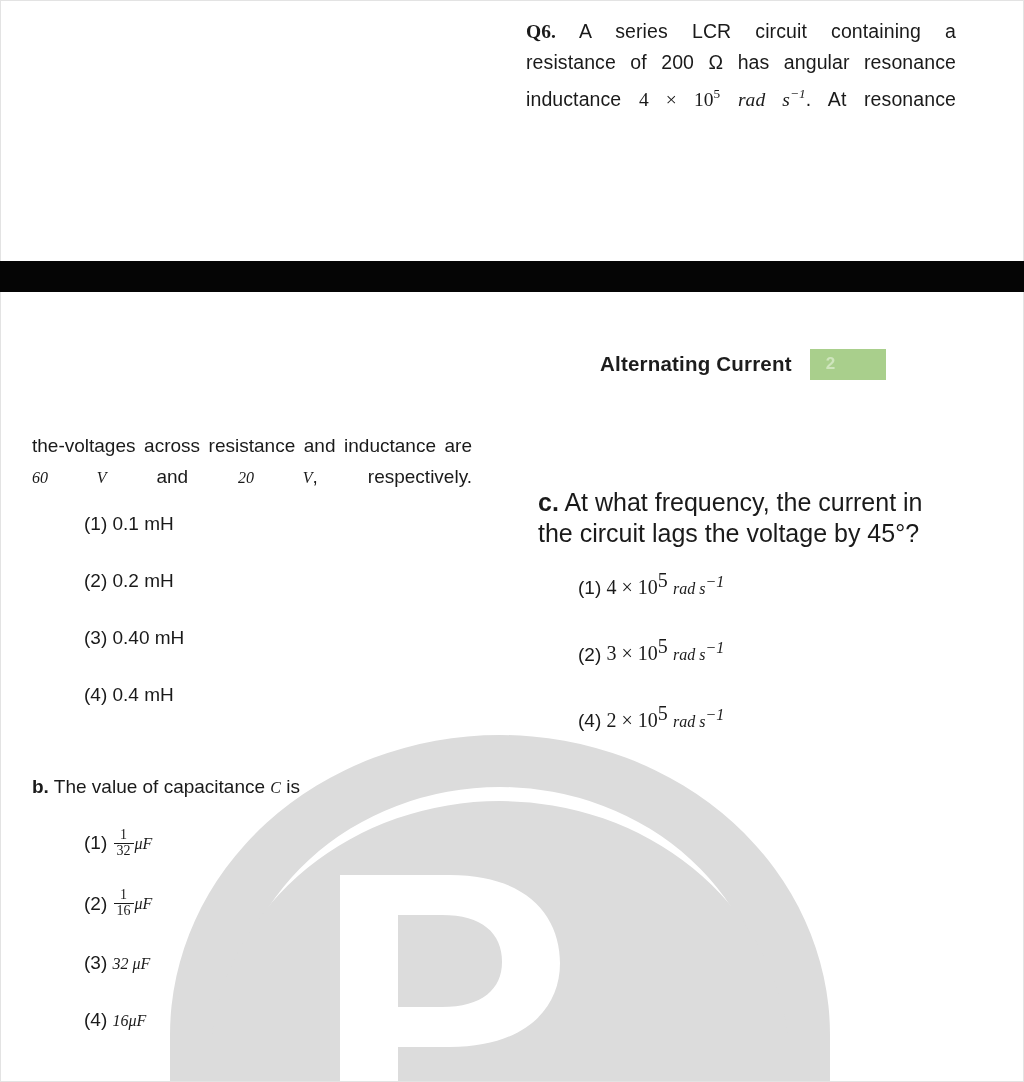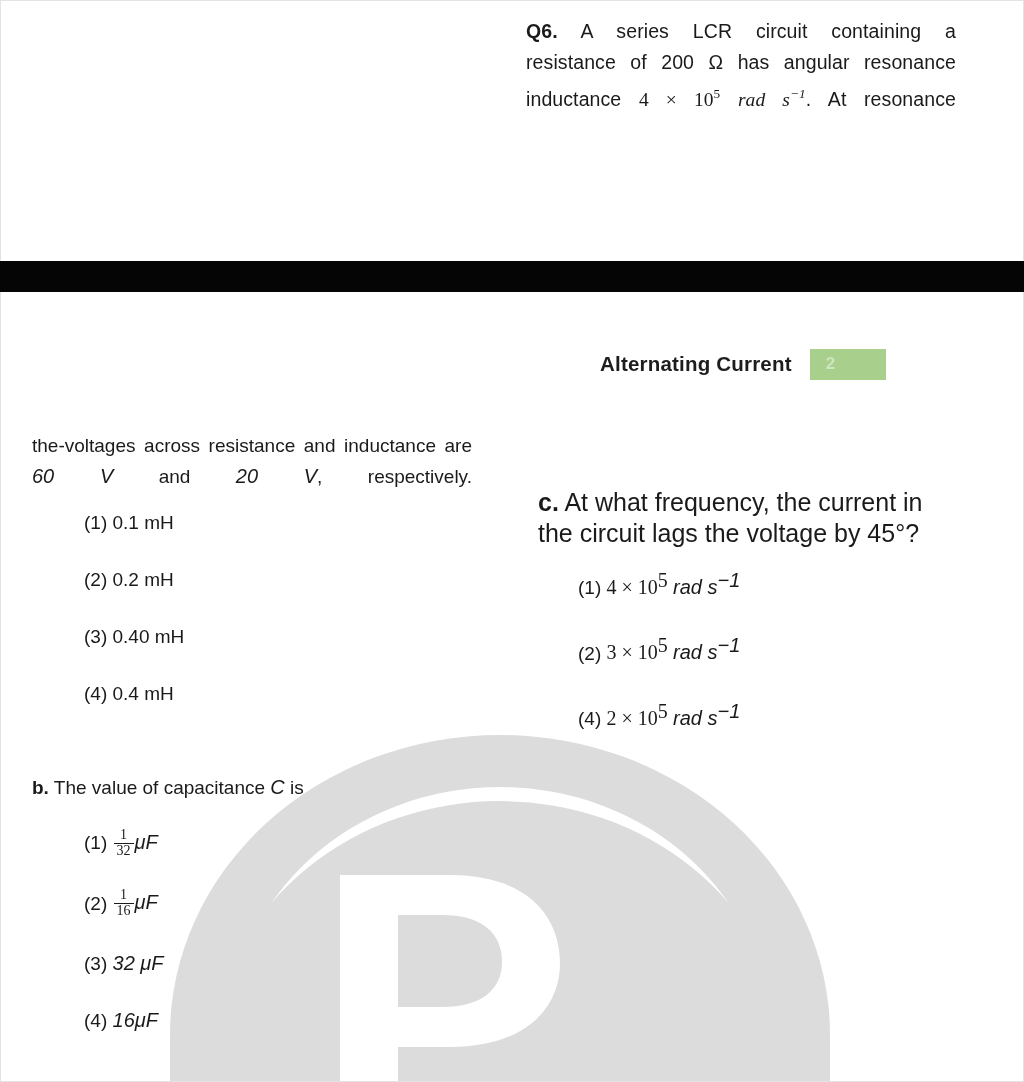--- a/index.html
+++ b/index.html
@@ -42,21 +42,21 @@
     position: absolute;
     left: 526px;
     top: 16px;
     width: 430px;
     font-size: 19.5px;
     line-height: 31px;
     text-align: justify;
     text-align-last: justify;
     letter-spacing: 0.1px;
   }
-  .top-question .qnum { font-weight: bold; }
+  .top-question .qnum { font-weight: bold; font-family: Liberation Serif, serif; }
   .top-question .lastline { text-align-last: justify; }
   .serif-it {
     font-family: "Liberation Serif", serif;
     font-style: italic;
   }
   .serif-up {
     font-family: "Liberation Serif", serif;
   }
   .sup { font-size: 0.68em; vertical-align: super; }
 
@@ -172,23 +172,23 @@
     margin: 0 1px;
   }
   .frac .num { display: block; border-bottom: 1.4px solid #1a1a1a; padding: 0 3px; }
   .frac .den { display: block; padding: 0 3px; }
 
   .mathser {
     font-family: "Liberation Serif", serif;
     font-size: 20px;
   }
   .mathit {
-    font-family: Liberation Sans, sans-serif;
+    font-family: Liberation Serif, serif;
     font-style: italic;
-    font-size: 20px;
+    font-size: 16px;
   }
 </style>
 </head>
 <body>
 
 <div class="watermark">
   <svg width="700" height="350" viewBox="0 0 700 350" xmlns="http://www.w3.org/2000/svg">
 
     <path d="M20 350 L20 300 A330 300 0 0 1 680 300 L680 350 L620 350 L620 300
              A270 248 0 0 0 80 300 L80 350 Z" fill="#dcdcdc"></path>

